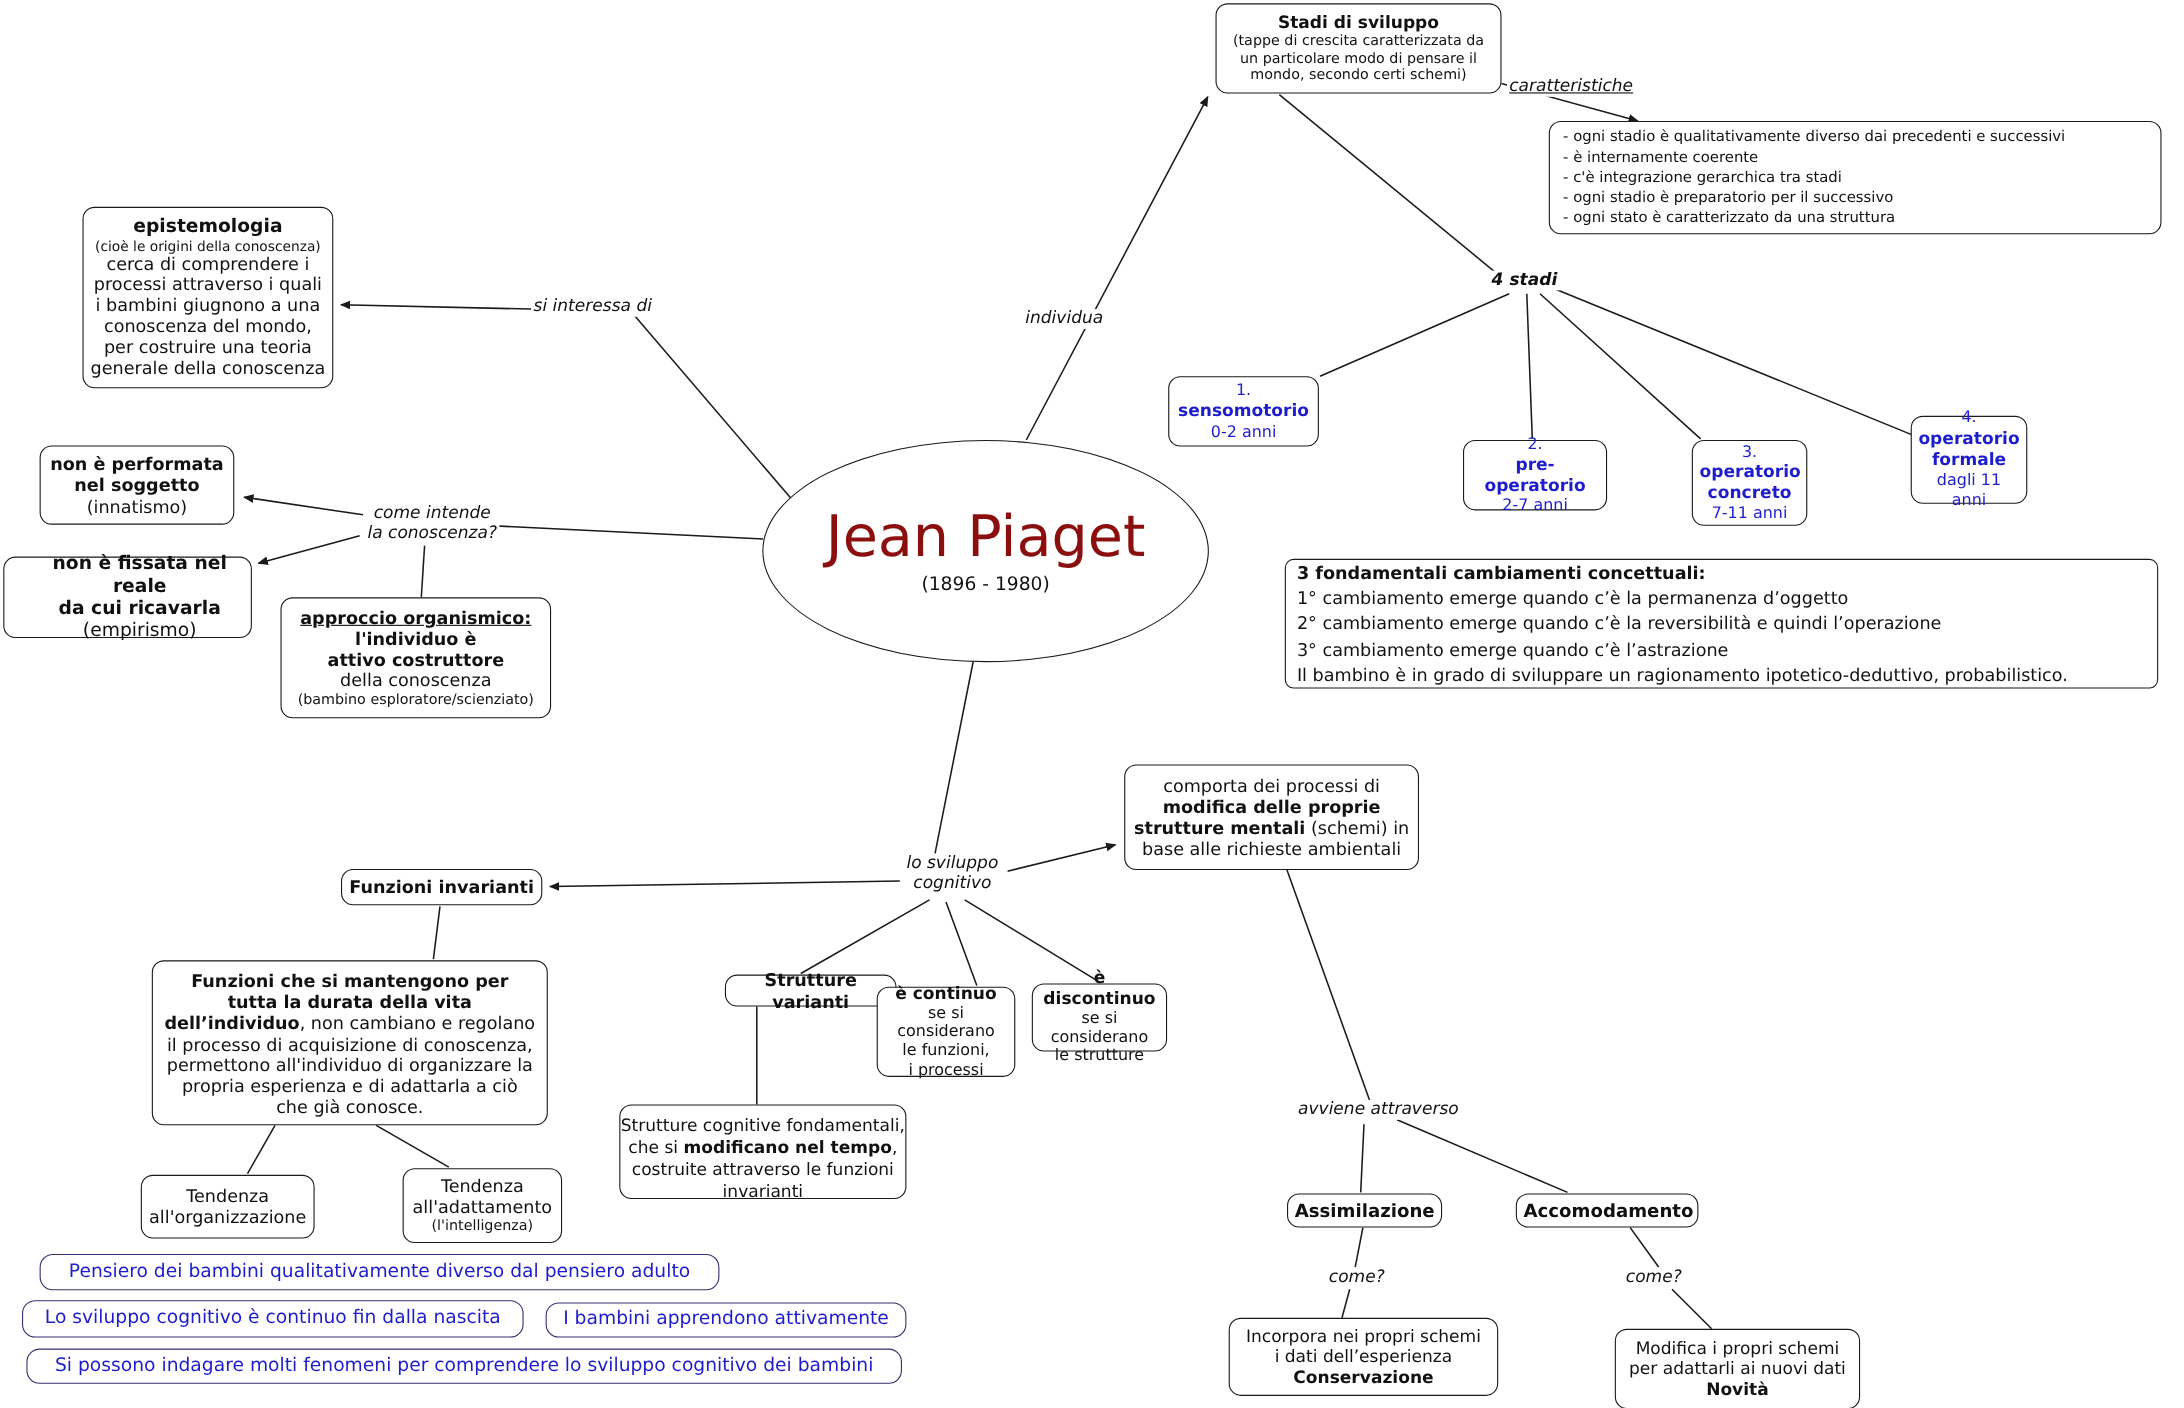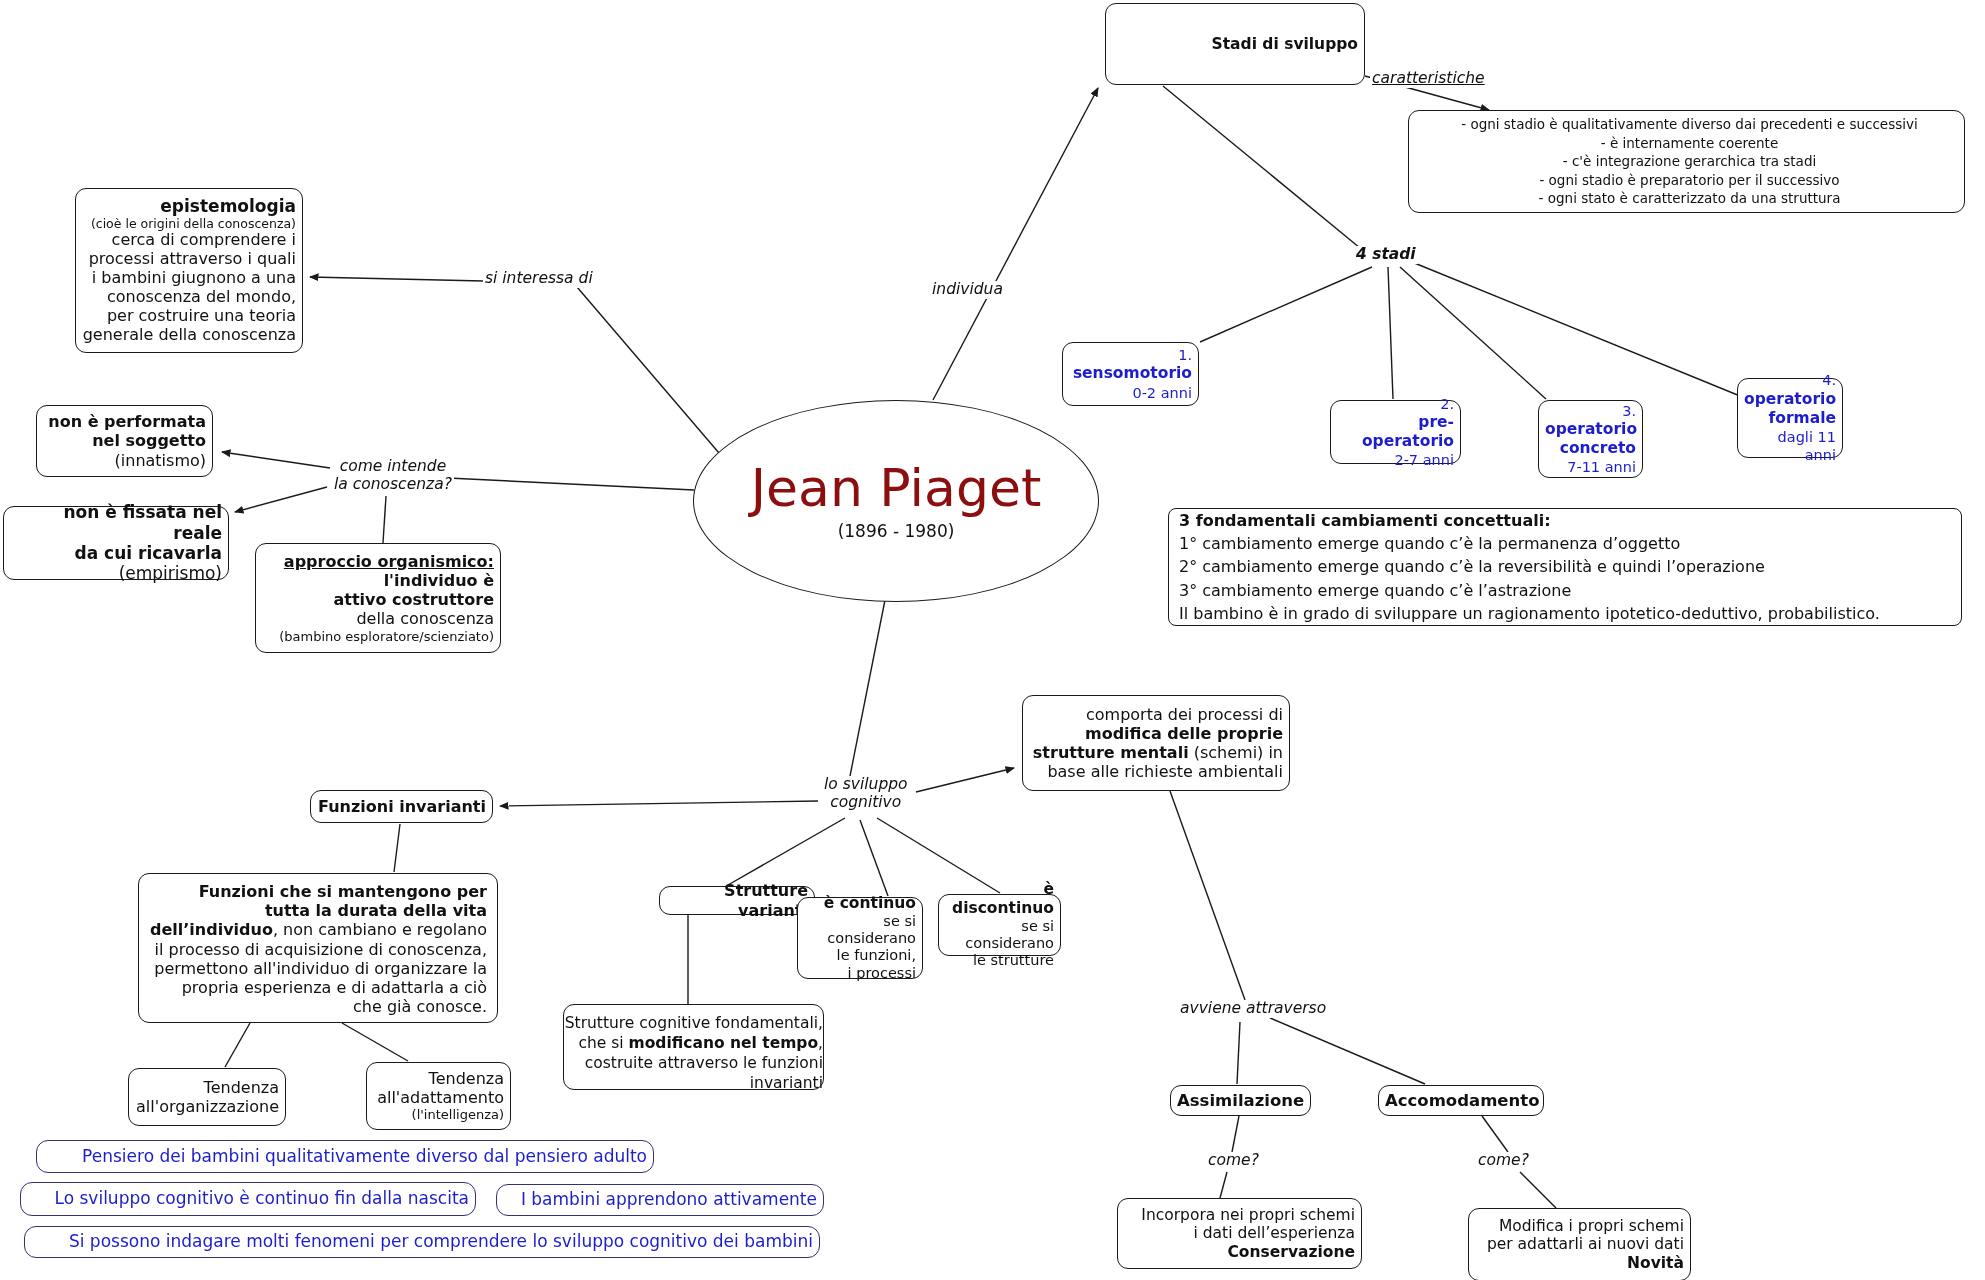--- a/index.html
+++ b/index.html
@@ -5,21 +5,21 @@
   html,body{margin:0;padding:0;background:#ffffff;}
   #canvas{
     position:relative;width:1985px;height:1280px;background:#ffffff;overflow:hidden;
     font-family:"DejaVu Sans","Liberation Sans",sans-serif;color:#111;
   }
   svg.wires{position:absolute;left:0;top:0;z-index:1;}
   .node{
     position:absolute;z-index:2;box-sizing:border-box;
     border:1.4px solid #1a1a1a;border-radius:11px;background:#fff;
     display:flex;flex-direction:column;justify-content:center;
-    text-align:right;font-size:15px;line-height:1.2;padding:3px 6px;
+    text-align:center;font-size:15px;line-height:1.2;padding:3px 6px;
   }
   .node .small{font-size:12.5px;}
   .node .tiny{font-size:13px;}
   .left{text-align:left;align-items:flex-start;}
   .blue-node{color:#1d1dcd;border-color:#32326e;border-radius:12px;font-size:17px;line-height:1.15;}
   .stage{color:#1d1dcd;font-size:14.5px;line-height:1.25;}
   .stage b{font-size:15.5px;}
   .ellipse{
     position:absolute;z-index:2;border:1.4px solid #1a1a1a;border-radius:50%;
     background:#fff;display:flex;flex-direction:column;justify-content:center;align-items:center;
@@ -92,23 +92,24 @@
     </g>
   </svg>
 
   <div class="ellipse" style="left:693px;top:400px;width:404px;height:200px;">
     <div class="big">Jean Piaget</div>
     <div class="years">(1896 - 1980)</div>
   </div>
 
   <div class="node" style="left:1105px;top:3px;width:260px;height:82px;">
     <b style="font-size:15.5px;">Stadi di sviluppo</b>
-  </div>
-
-  <div class="node left" style="left:1408px;top:110px;width:557px;height:103px;font-size:13.5px;line-height:1.38;padding-left:12px;align-items:center;">
+    <span class="tiny">(tappe di crescita caratterizzata da un particolare modo di pensare il mondo, secondo certi schemi)</span>
+  </div>
+
+  <div class="node left" style="left:1408px;top:110px;width:557px;height:103px;font-size:13.5px;line-height:1.38;padding-left:12px;">
     <span>- ogni stadio è qualitativamente diverso dai precedenti e successivi</span>
     <span>- è internamente coerente</span>
     <span>- c'è integrazione gerarchica tra stadi</span>
     <span>- ogni stadio è preparatorio per il successivo</span>
     <span>- ogni stato è caratterizzato da una struttura</span>
   </div>
 
   <div class="node stage" style="left:1062px;top:342px;width:137px;height:64px;">
     <span>1.</span>
     <b>sensomotorio</b>

